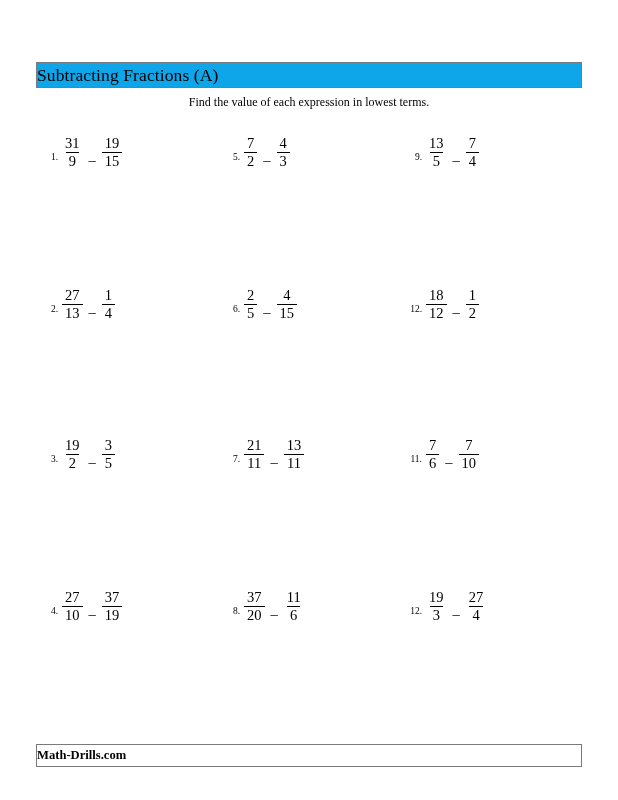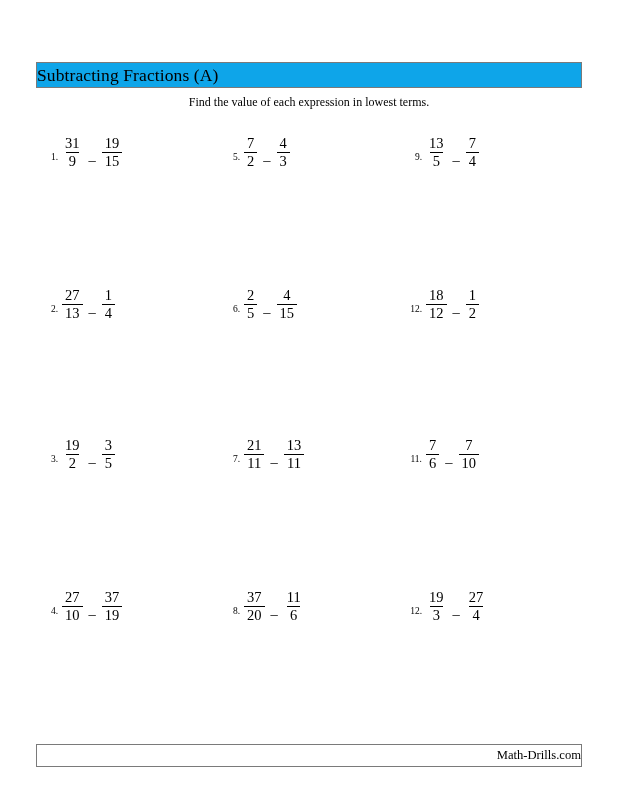--- a/index.html
+++ b/index.html
@@ -120,22 +120,23 @@
   .footer-box {
     position: absolute;
     left: 36px;
     top: 744px;
     width: 546px;
     height: 23px;
     border: 1px solid #7a7a7a;
     box-sizing: border-box;
     display: flex;
     align-items: center;
-    justify-content: flex-end;
+    justify-content: flex-start;
     background: #ffffff;
+    font-weight: bold;
   }
   .footer-text {
     font-size: 12.6px;
   }
 </style>
 </head>
 <body>
 
 <div class="title-box">
   <div class="title-text">Subtracting Fractions (A)</div>

